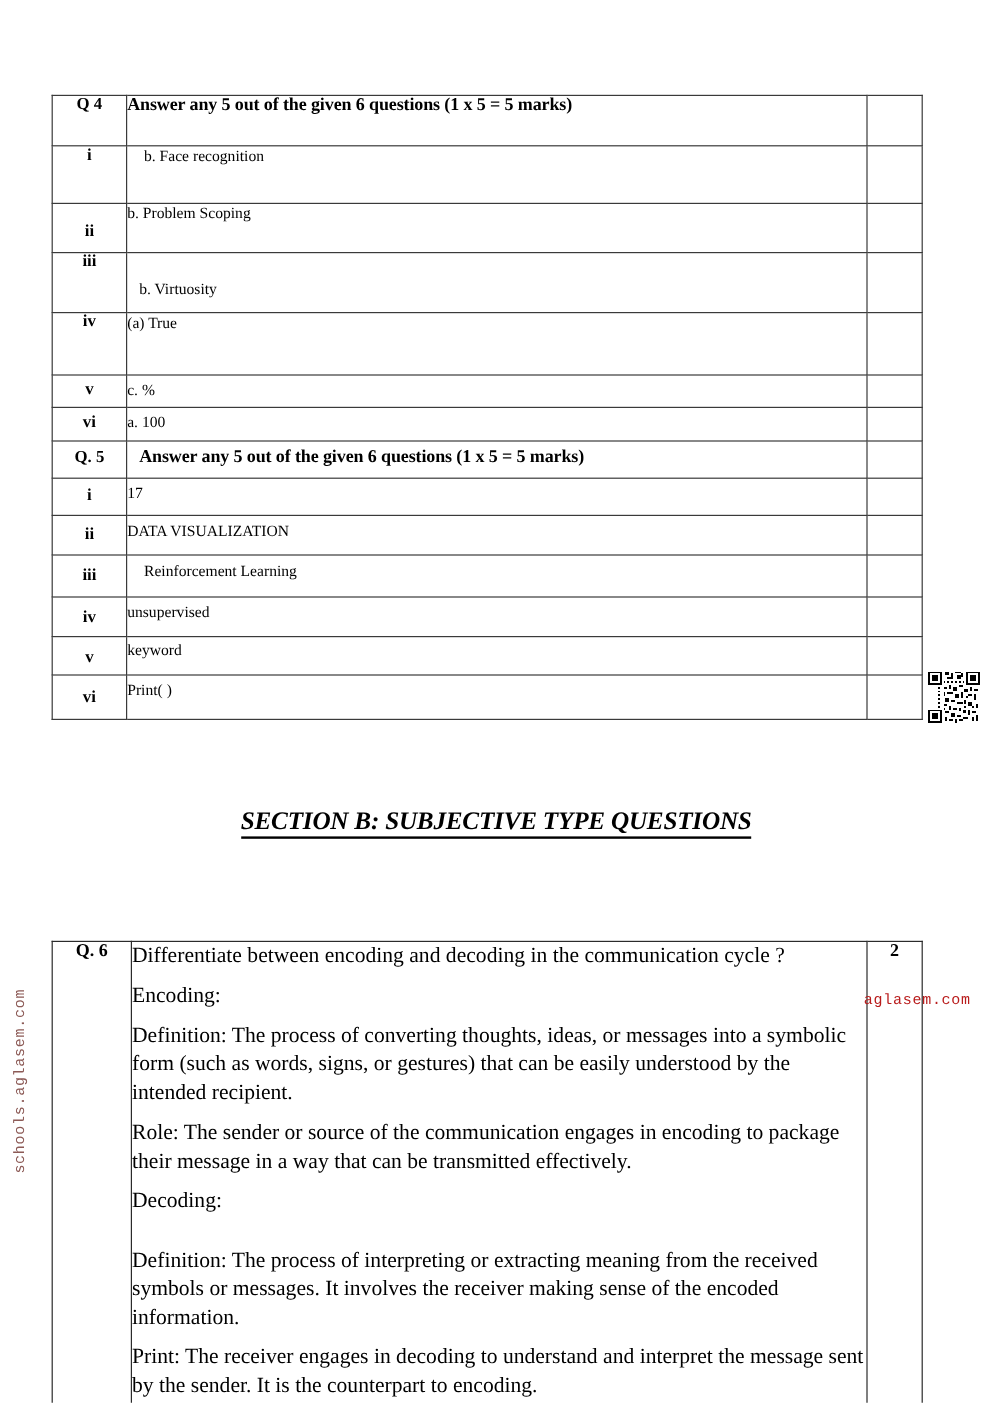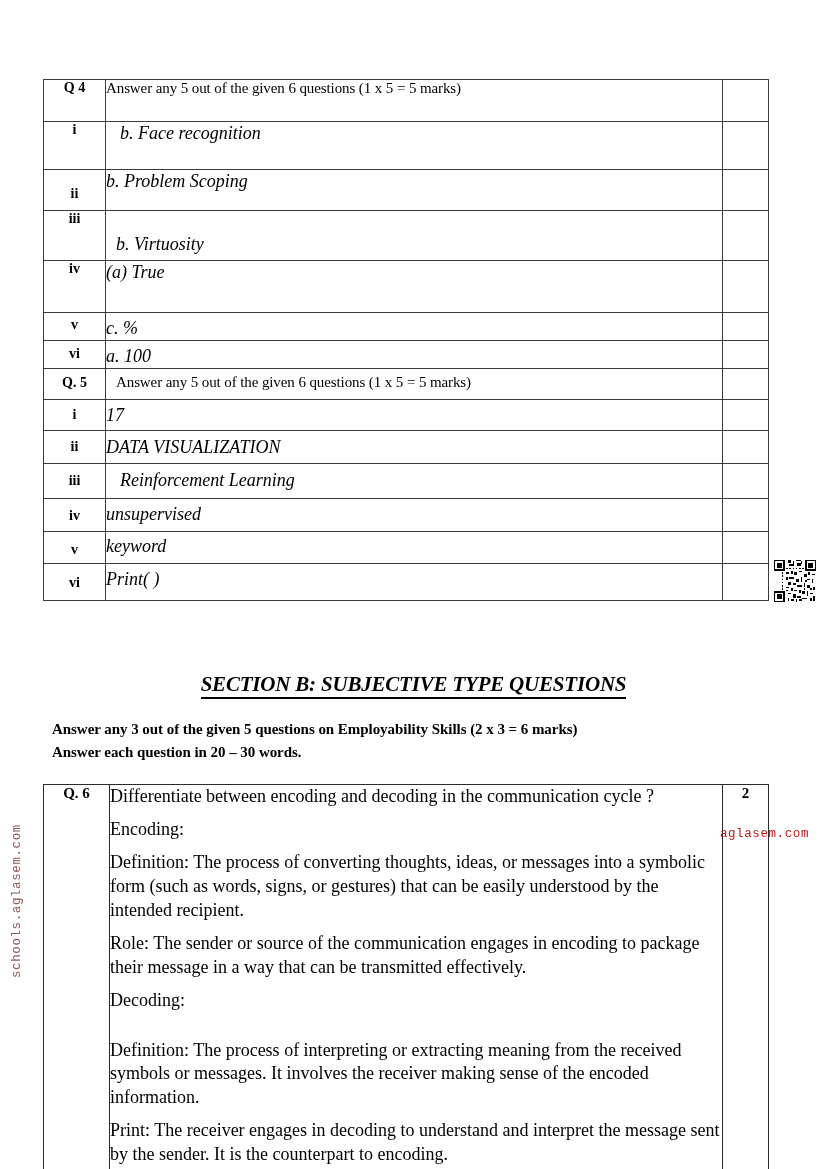--- a/index.html
+++ b/index.html
@@ -78,30 +78,29 @@
   .col-marks  { width: 46px; }
 
   .cell-roman {
     text-align: center;
     font-weight: bold;
     font-size: 14px;
     padding-top: 8px;
   }
   .cell-roman.low { padding-top: 16px; }
   .cell-ans {
-    font-size: 18px;
+    font-size: 13px;
     padding: 7px 0 4px 6px;
     line-height: 1.25;
-    font-style: italic;
   }
   .cell-ans.ind { padding-left: 14px; }
   .cell-ans.ind2 { padding-left: 10px; }
   .cell-head {
     font-size: 15px;
-    font-weight: normal;
+    font-weight: bold;
     padding: 8px 0 6px 5px;
     letter-spacing: -0.1px;
     margin-top: 16px;
   }
   .cell-head.sp { padding-left: 10px; }
   .cell-empty { }
 
   
   .h-q4   { height: 42px; }
   .h-i    { height: 48px; }
@@ -276,24 +275,20 @@
         <td class="cell-ans" style="padding-top:4px">Print( )</td>
         <td class="cell-empty"></td>
       </tr>
     </tbody>
   </table>
 
   <div class="section-heading">
     <span>SECTION B: SUBJECTIVE TYPE QUESTIONS</span>
   </div>
 
-  <div class="instructions">
-    <div>Answer any 3 out of the given 5 questions on Employability Skills (2 x 3 = 6 marks)</div>
-    <div>Answer each question in 20 – 30 words.</div>
-  </div>
 
   <table class="qtable">
     <colgroup>
       <col class="q-col-no">
         <col class="q-col-body">
         <col class="q-col-mark">
     </colgroup>
     <tbody>
       <tr>
         <td class="q-no">Q. 6</td>

